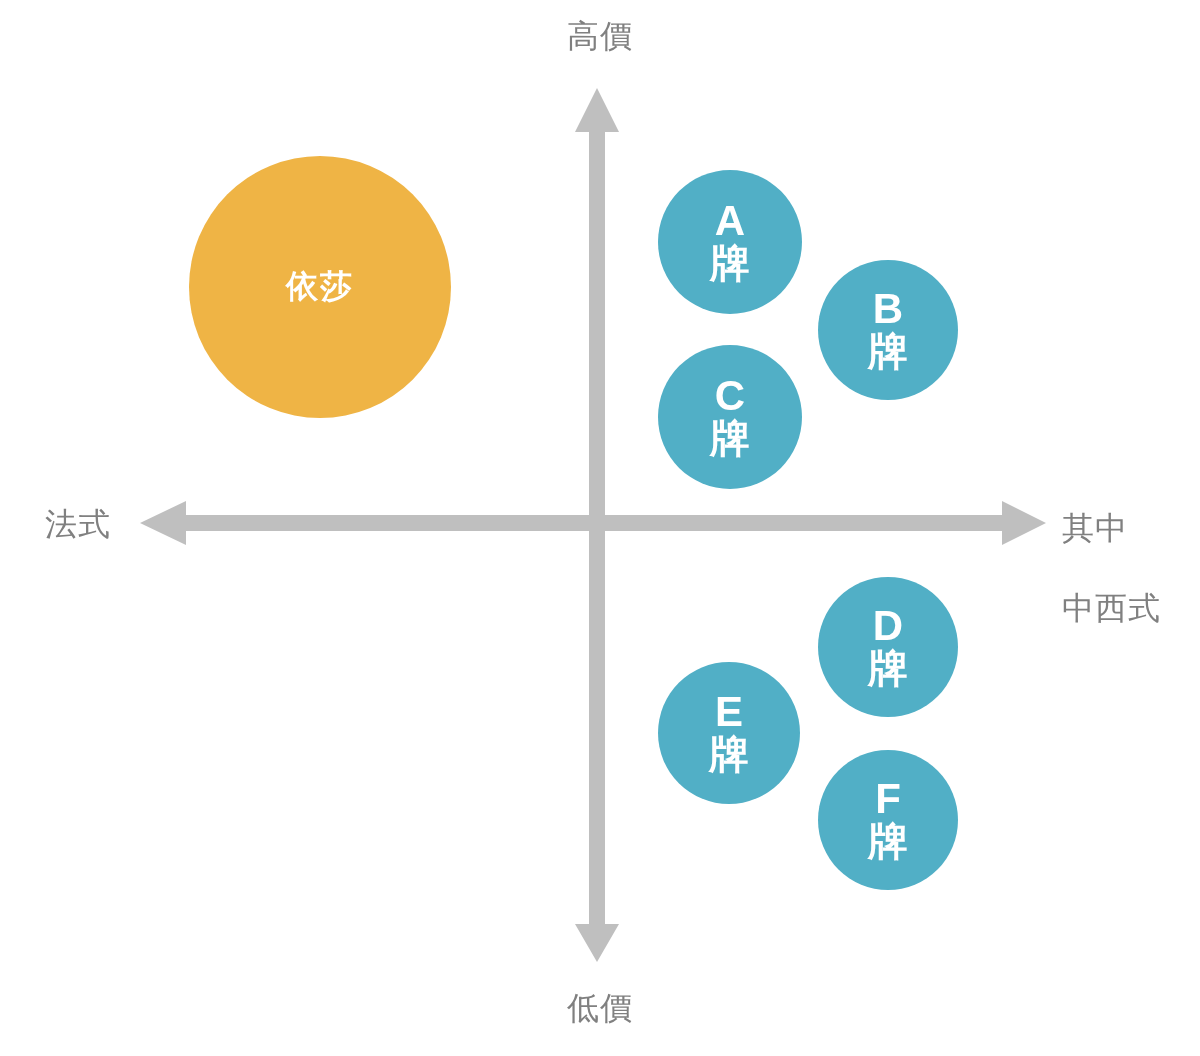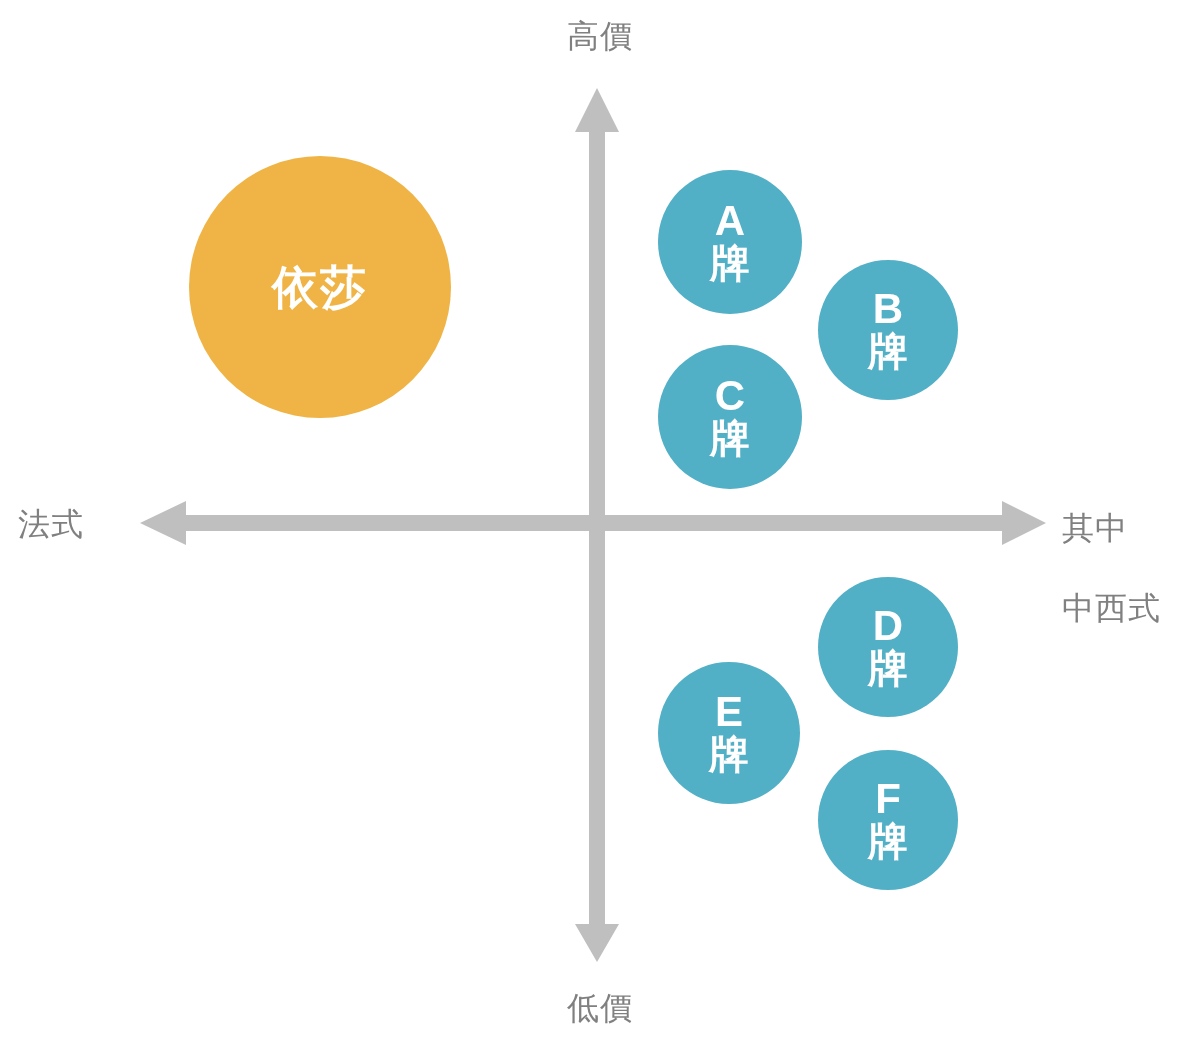--- a/index.html
+++ b/index.html
@@ -38,21 +38,21 @@
   #label-top {
     left: 0; top: 16px; width: 1200px;
     text-align: center;
   }
   #label-bottom {
     left: 0; top: 988px; width: 1200px;
     text-align: center;
   }
   #label-left {
     left: 18px; top: 504px; width: 120px;
-    text-align: left;
+    text-align: center;
   }
   #label-right {
     left: 1062px; top: 468px; width: 140px;
     text-align: left;
   }
 
   
   .bubble {
     position: absolute;
     border-radius: 50%;
@@ -76,21 +76,21 @@
     font-size: 42px;
   }
   .bubble.competitor .line.cjk {
     font-size: 40px;
     font-weight: 600;
   }
   .bubble.focus {
     background: #EFB445;
   }
   .bubble.focus .line {
-    font-size: 46px;
+    font-size: 32px;
     font-weight: 600;
     letter-spacing: 2px;
     line-height: 1.18;
   }
 </style>
 </head>
 <body>
 
 <div id="canvas">
 

